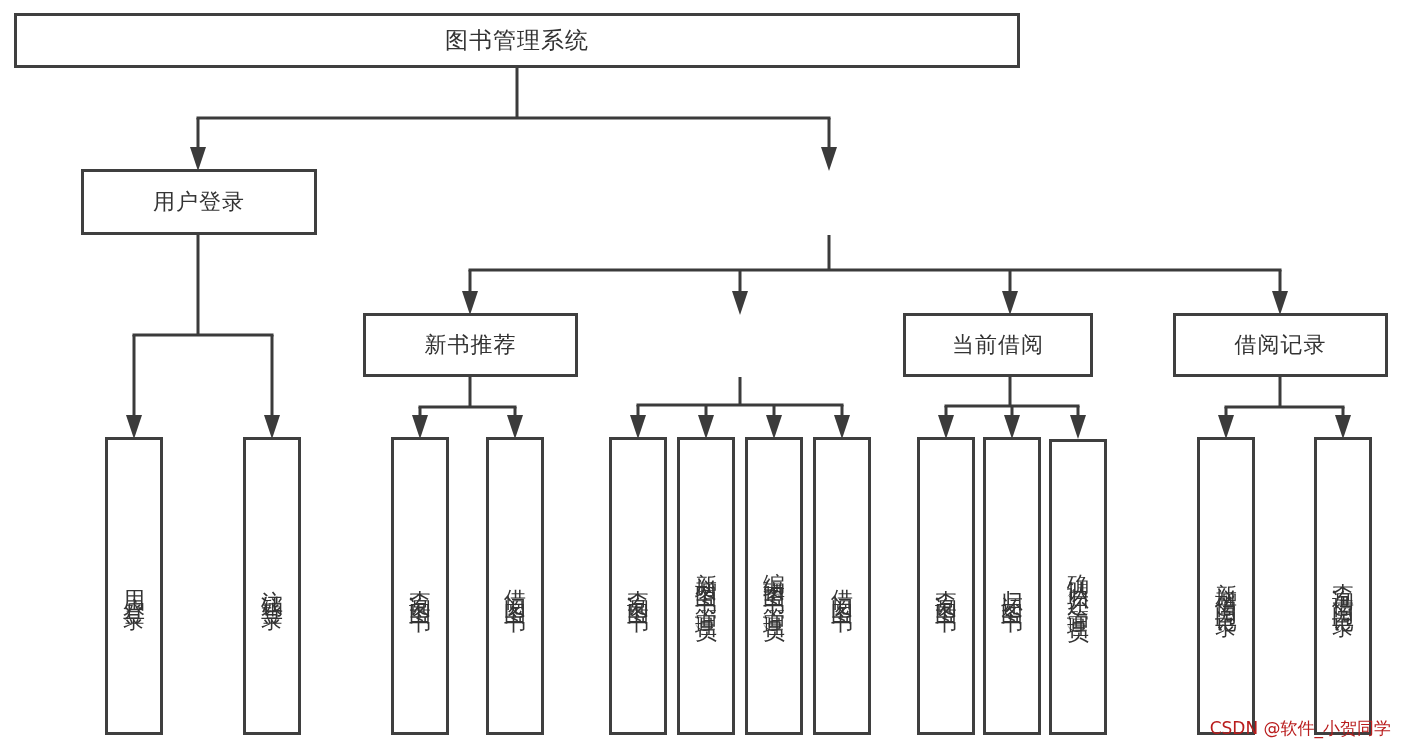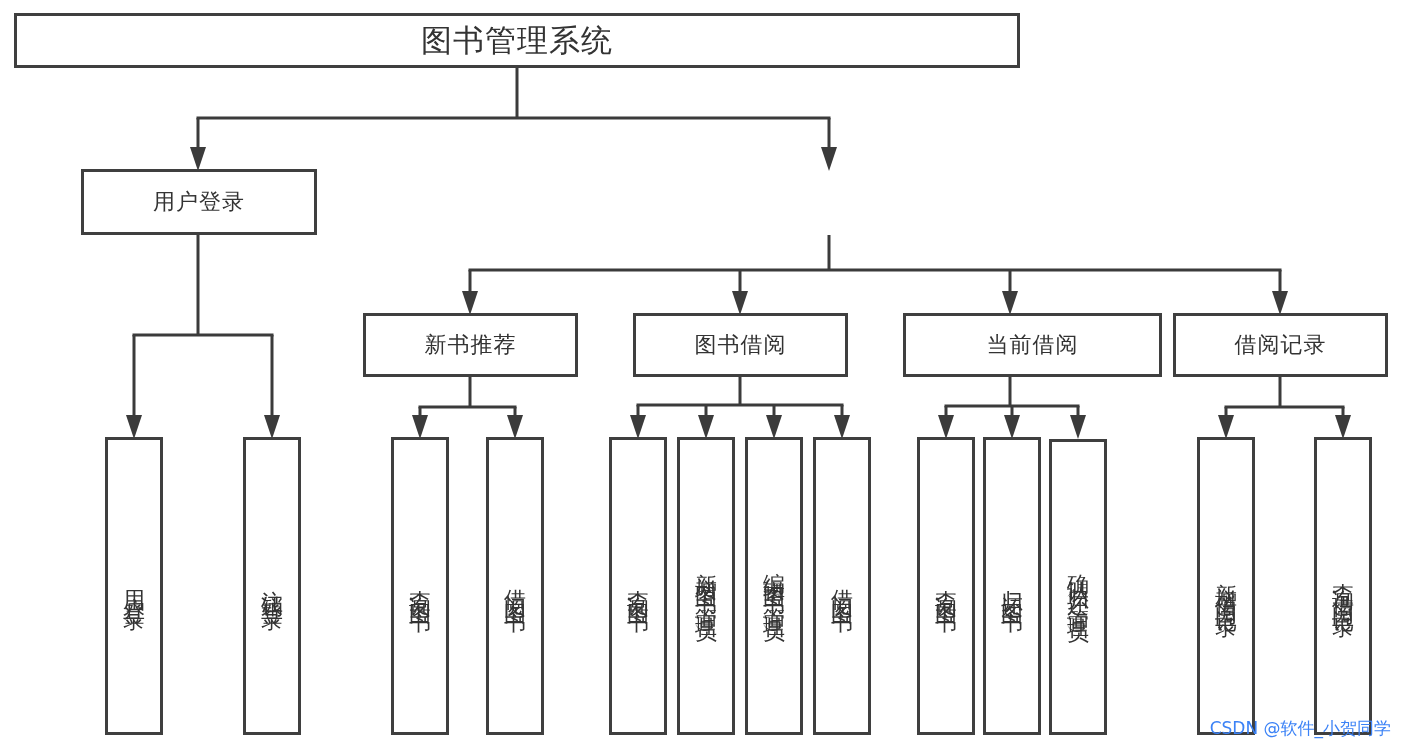--- a/index.html
+++ b/index.html
@@ -18,40 +18,40 @@
     display:flex;
     align-items:center;
     justify-content:center;
     color:#333333;
   }
   .hlabel{
     font-size:22px;
     letter-spacing:1px;
     white-space:nowrap;
   }
-  .root-label{font-size:31px;}
+  .root-label{font-size:23px;}
   .vtext{
     writing-mode:vertical-rl;
     text-orientation:mixed;
     font-size:22px;
     letter-spacing:7px;
     line-height:1;
     color:#333333;
   }
   #connectors{
     position:absolute;left:0;top:0;
     pointer-events:none;
   }
   #connectors line{stroke:#3b3b3b;stroke-width:3;}
   #connectors polygon{fill:#3b3b3b;}
   #watermark{
     position:absolute;
     right:14px;bottom:7px;
     font-size:17px;
-    color:#3b82f6;
+    color:#b91c1c;
     white-space:nowrap;
   }
 </style>
 </head>
 <body>
 
 <div id="stage">
 
   <svg id="connectors" width="1405" height="747" viewBox="0 0 1405 747">
 
@@ -133,24 +133,21 @@
     <span class="hlabel root-label">图书管理系统</span>
   </div>
 
   <div class="box" style="left:81px;top:169px;width:236px;height:66px;">
     <span class="hlabel">用户登录</span>
   </div>
 
   <div class="box" style="left:363px;top:313px;width:215px;height:64px;">
     <span class="hlabel">新书推荐</span>
   </div>
-  <div class="box" style="left:633px;top:313px;width:215px;height:64px;">
-    <span class="hlabel">图书借阅</span>
-  </div>
-  <div class="box" style="left:903px;top:313px;width:259px;height:64px;">
+  <div class="box" style="left:903px;top:313px;width:190px;height:64px;">
     <span class="hlabel">当前借阅</span>
   </div>
   <div class="box" style="left:1173px;top:313px;width:215px;height:64px;text-align:center;">
     <span class="hlabel">借阅记录</span>
   </div>
 
   <div class="box" style="left:105px;top:437px;width:58px;height:298px;">
     <span class="vtext">用户登录</span>
   </div>
   <div class="box" style="left:243px;top:437px;width:58px;height:298px;">

